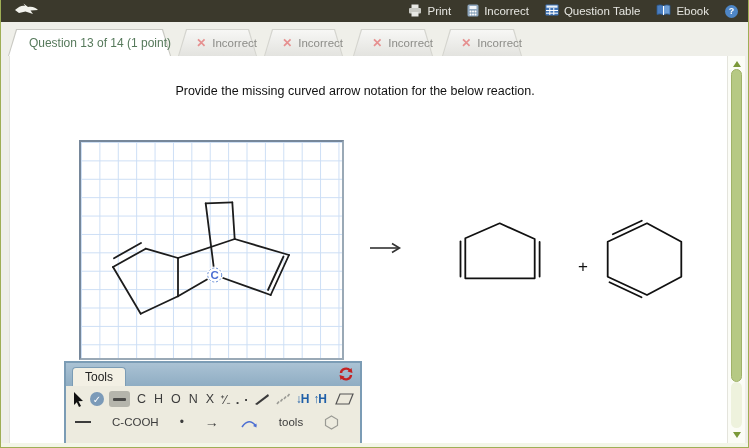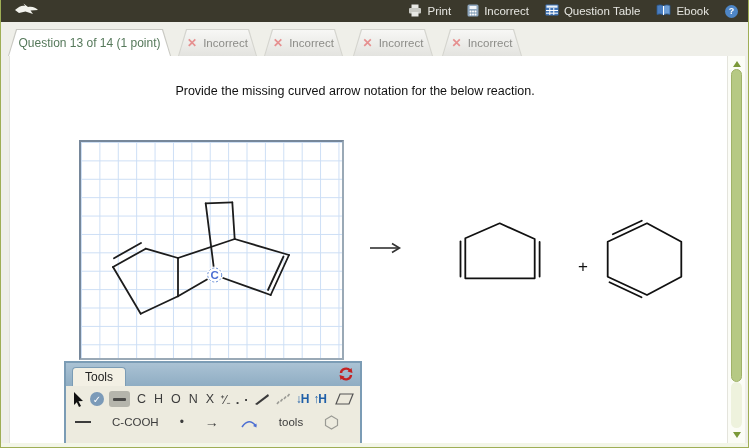--- a/index.html
+++ b/index.html
@@ -15,21 +15,21 @@
   .tb-btn { display:flex; align-items:center; gap:5px; color:#e6e6e1; font-size:11.5px; cursor:default; }
   .help-circle { width:13px; height:13px; border-radius:50%; background:#4e86c6; color:#fff;
                  font-size:9px; font-weight:bold; display:flex; align-items:center; justify-content:center; }
 
   
   .tabrow { position:absolute; left:0; top:22px; width:100%; height:34px; background:#efefe9; }
   .tab { position:absolute; top:7px; height:27px; }
   .tab-border, .tab-fill { position:absolute; clip-path:polygon(8px 0, calc(100% - 8px) 0, 100% 100%, 0 100%); }
   .tab-border { inset:0; background:#c9c9c3; }
   .tab-fill { inset:1px 1px 0 1px; background:#ffffff; }
-  .tab-inner { position:absolute; inset:0; display:flex; align-items:center; justify-content:center; gap:6px; }
+  .tab-inner { position:absolute; inset:0; display:flex; align-items:center; justify-content:flex-end; gap:6px; }
   .tab.active .tab-inner { color:#56795b; font-size:12px; }
   .tab.inactive .tab-border { background:#d4d4ce; }
   .tab.inactive .tab-fill { background:linear-gradient(#f7f7f5,#e3e3df); }
   .tab.inactive .tab-inner { color:#8c8c88; font-size:11.5px; }
   .x-icon { color:#e69090; font-weight:bold; font-size:12px; }
 
   
   .content { position:absolute; left:8px; top:56px; width:720px; height:387px; background:#ffffff;
              border-left:1px solid #e2e2dc; overflow:hidden; }
   .question-text { position:absolute; left:0; top:28px; width:690px; text-align:center;

